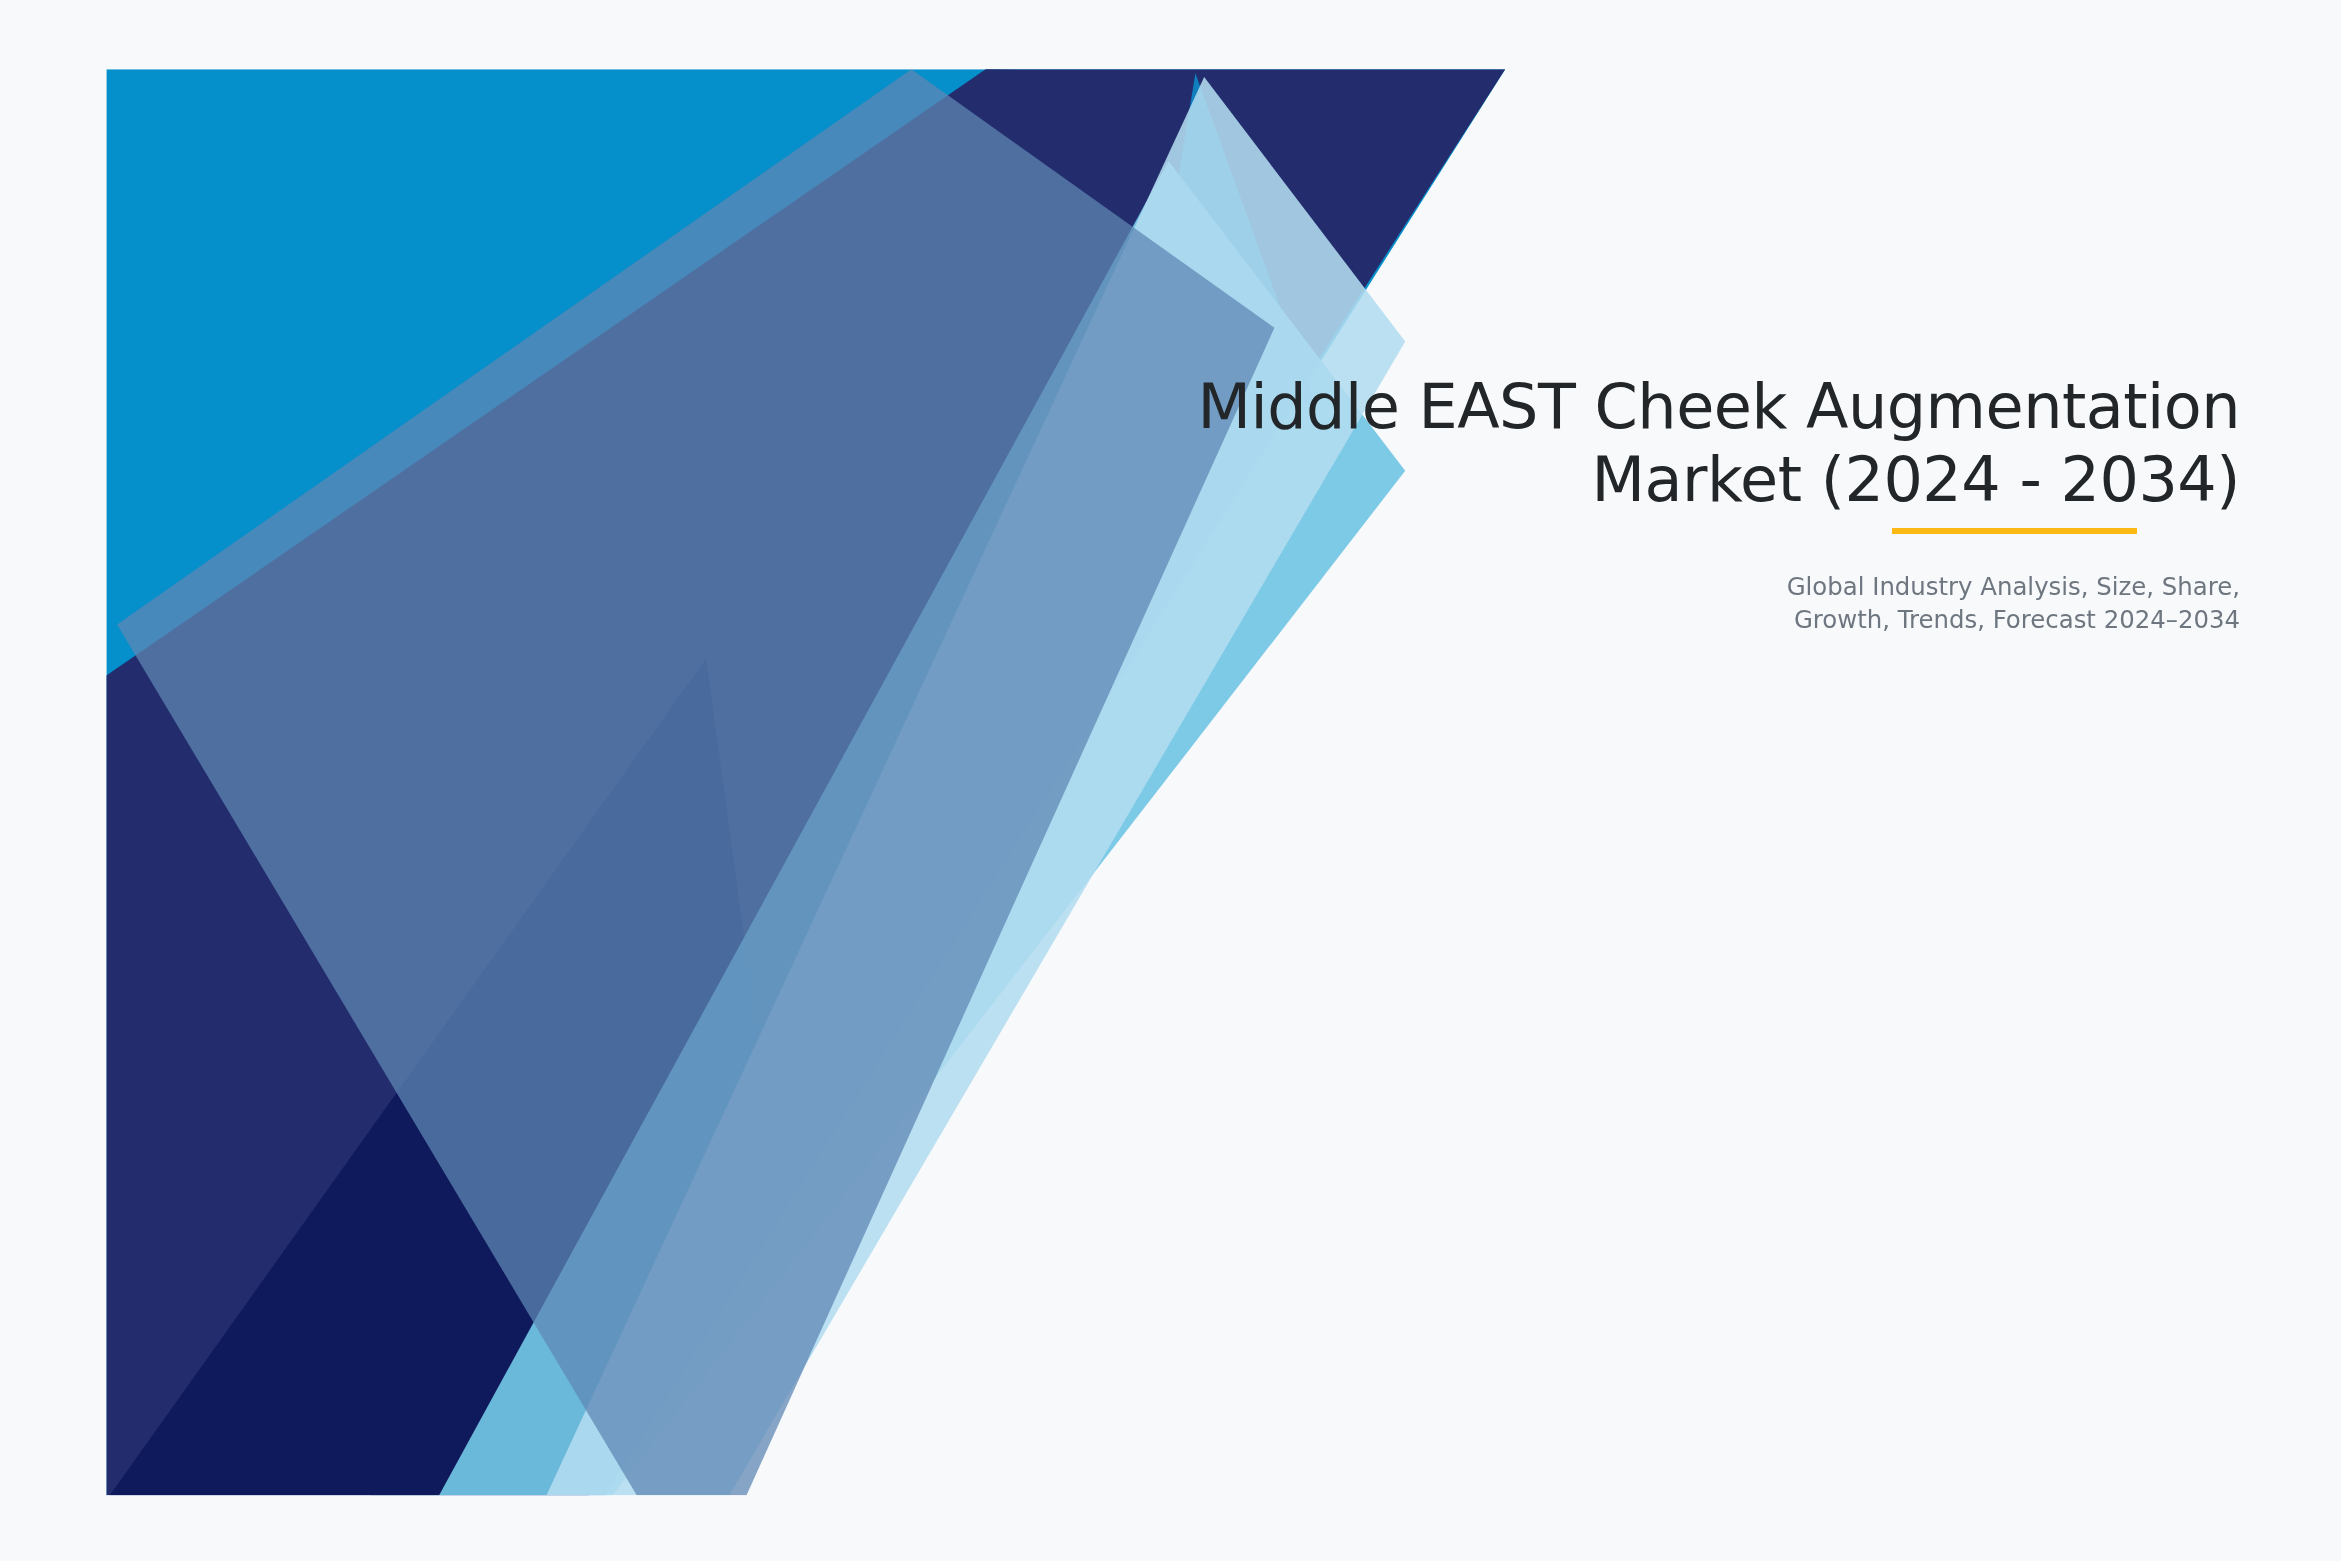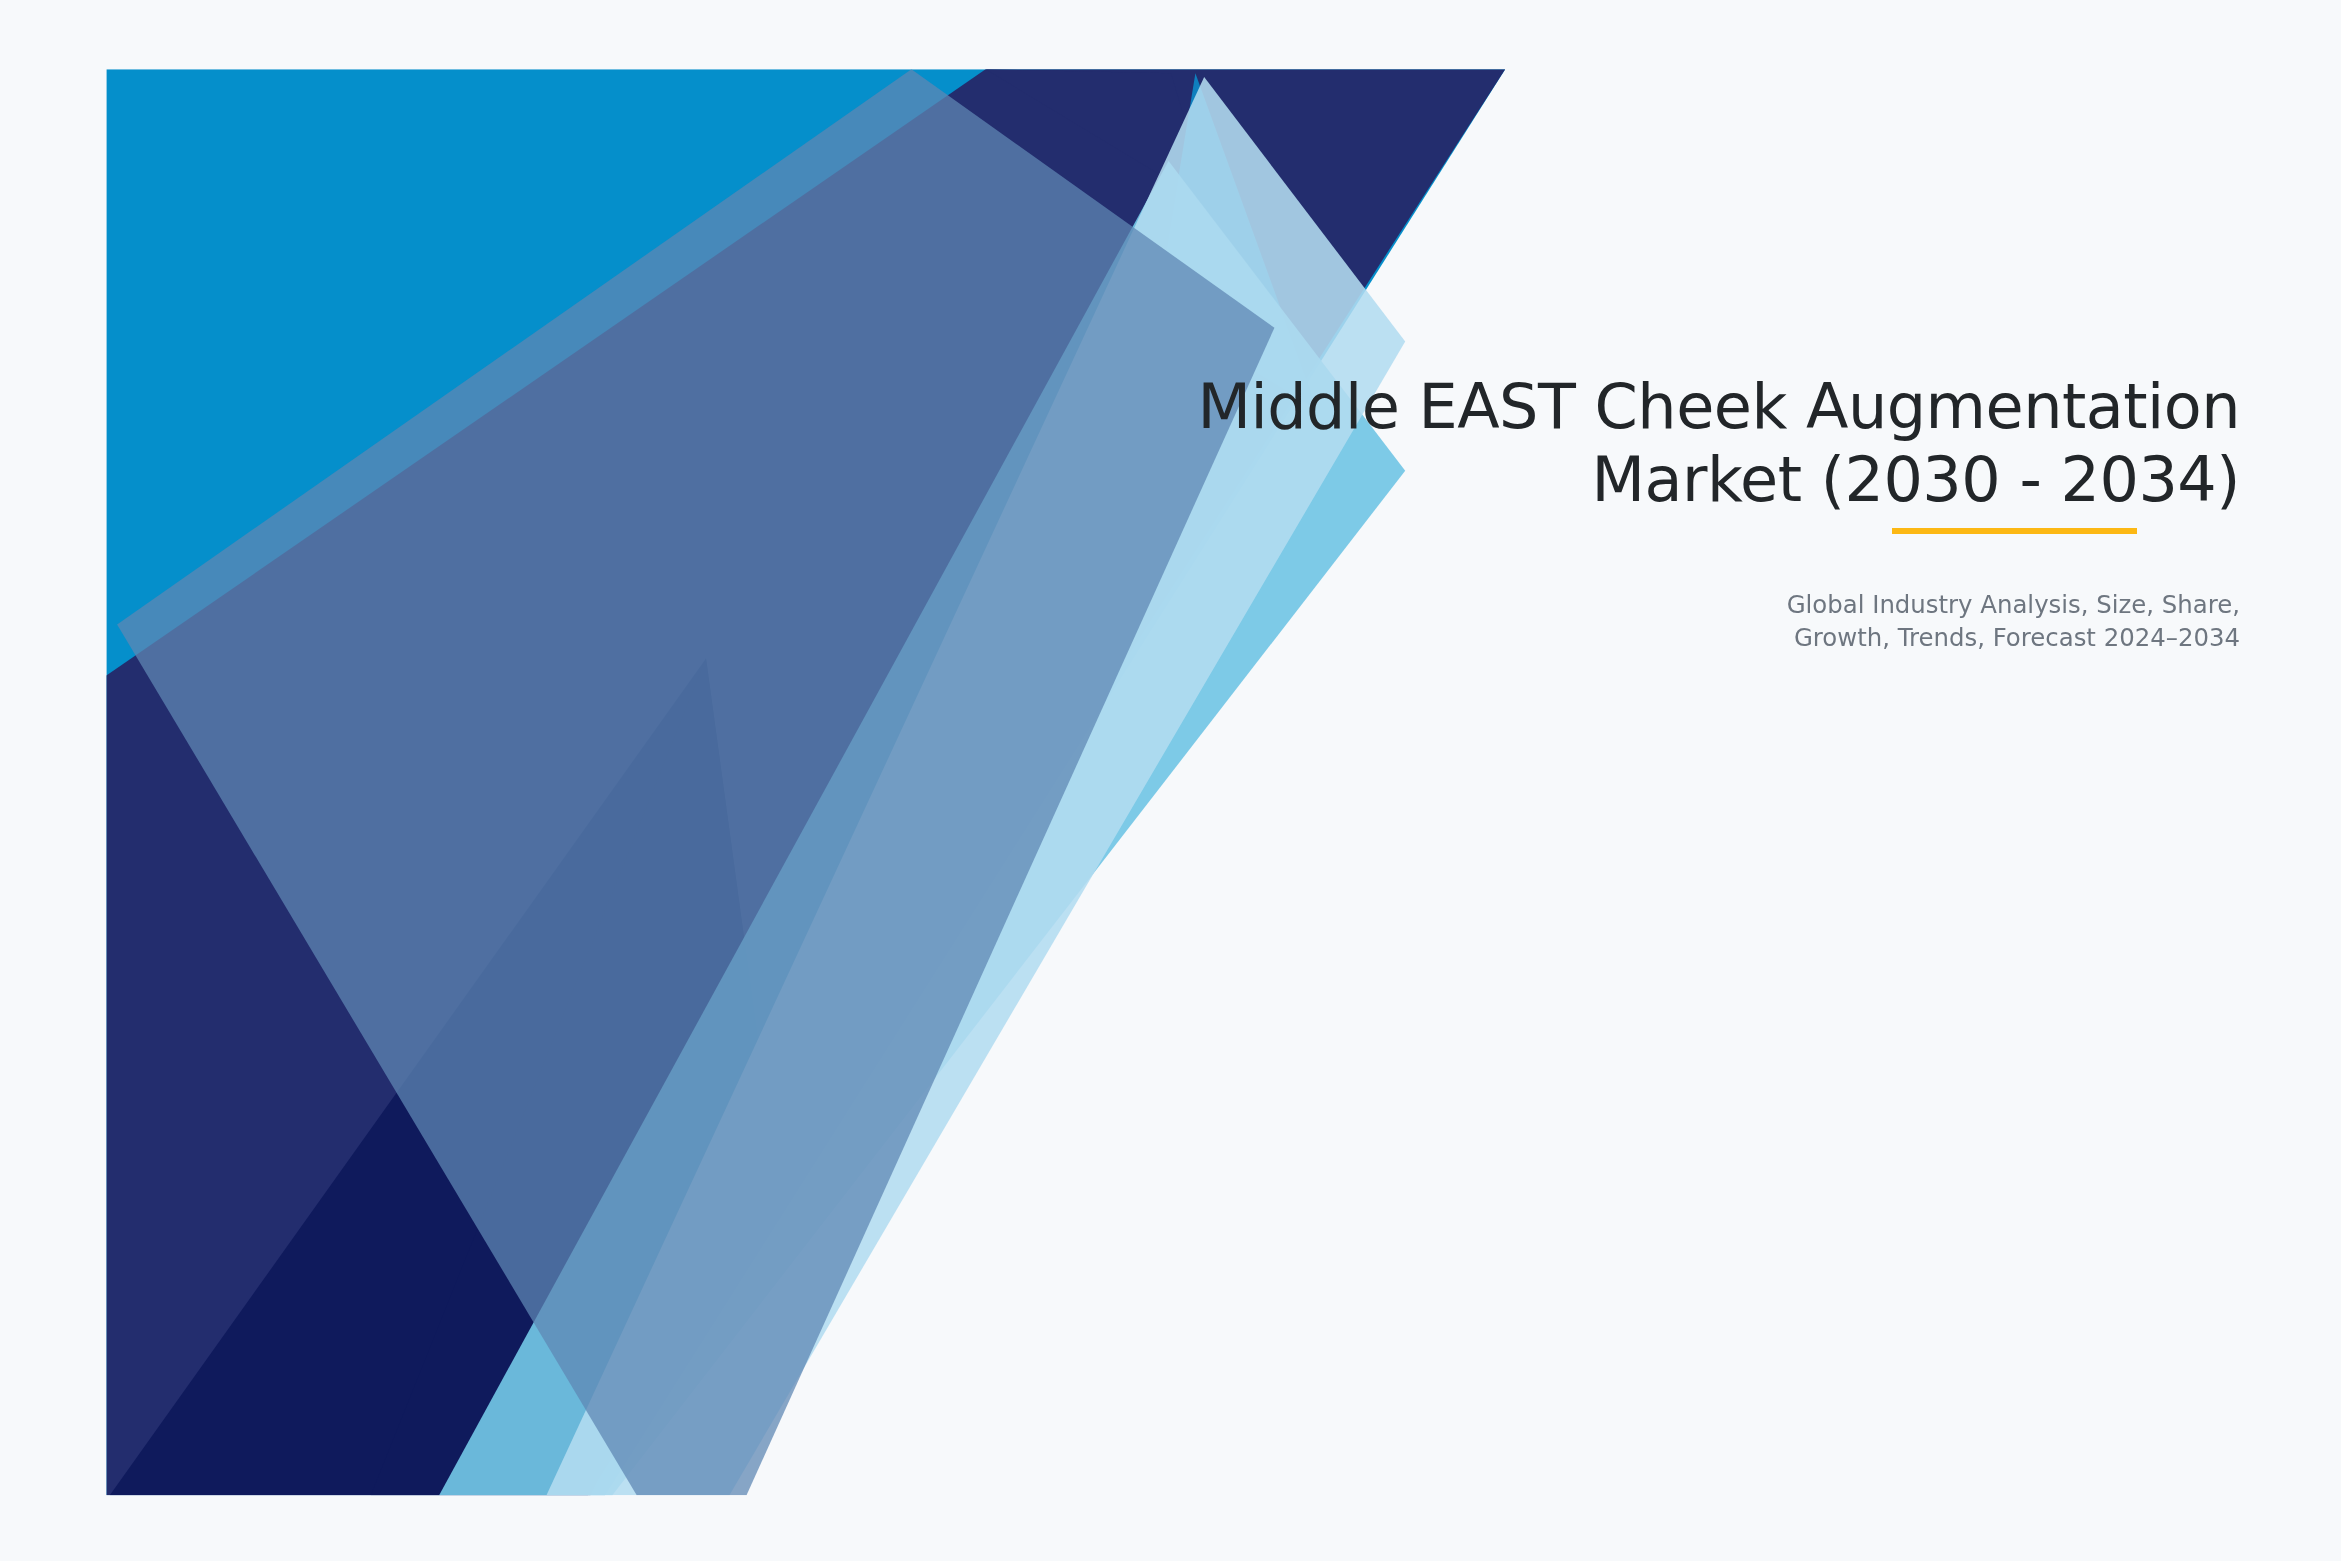--- a/index.html
+++ b/index.html
@@ -45,21 +45,21 @@
   #accent-bar {
     position:absolute;
     left:1892px;
     top:528px;
     width:245px;
     height:6.3px;
     background:#FCB814;
     z-index:32;
   }
   #report-subtitle {
-    margin-top:73px;
+    margin-top:55px;
     font-family:"DejaVu Sans", sans-serif;
     font-size:24.4px;
     line-height:1.34;
     font-weight:400;
     color:#6E7680;
     white-space:pre-line;
     text-align:right;
   }
 </style>
 </head>
@@ -91,21 +91,21 @@
       <polygon points="2395,330 2880,965 1255,3065 900,3065" fill="#72C5E5" opacity="0.92"></polygon>
 
       <polygon points="2468,158 2880,700 1495,3065 1120,3065" fill="#B3DCF0" opacity="0.88"></polygon>
 
       <polygon points="1868,142 2612,672 1530,3065 1305,3065 240,1280" fill="#5E87B4" opacity="0.74"></polygon>
     </g>
   </svg>
 
   <div id="text-block">
     <h1 id="report-title" style="color: rgb(34, 38, 41);">Middle EAST Cheek Augmentation
-Market (2030 - 2034)</h1>
+Market (2024 - 2034)</h1>
 
     <p id="report-subtitle" style="color: rgb(110, 118, 128);">Global Industry Analysis, Size, Share,
 Growth, Trends, Forecast 2024–2034</p>
   </div>
 
   <div id="accent-bar" style="background: rgb(252, 184, 20);"></div>
 
 </div>
 
 

